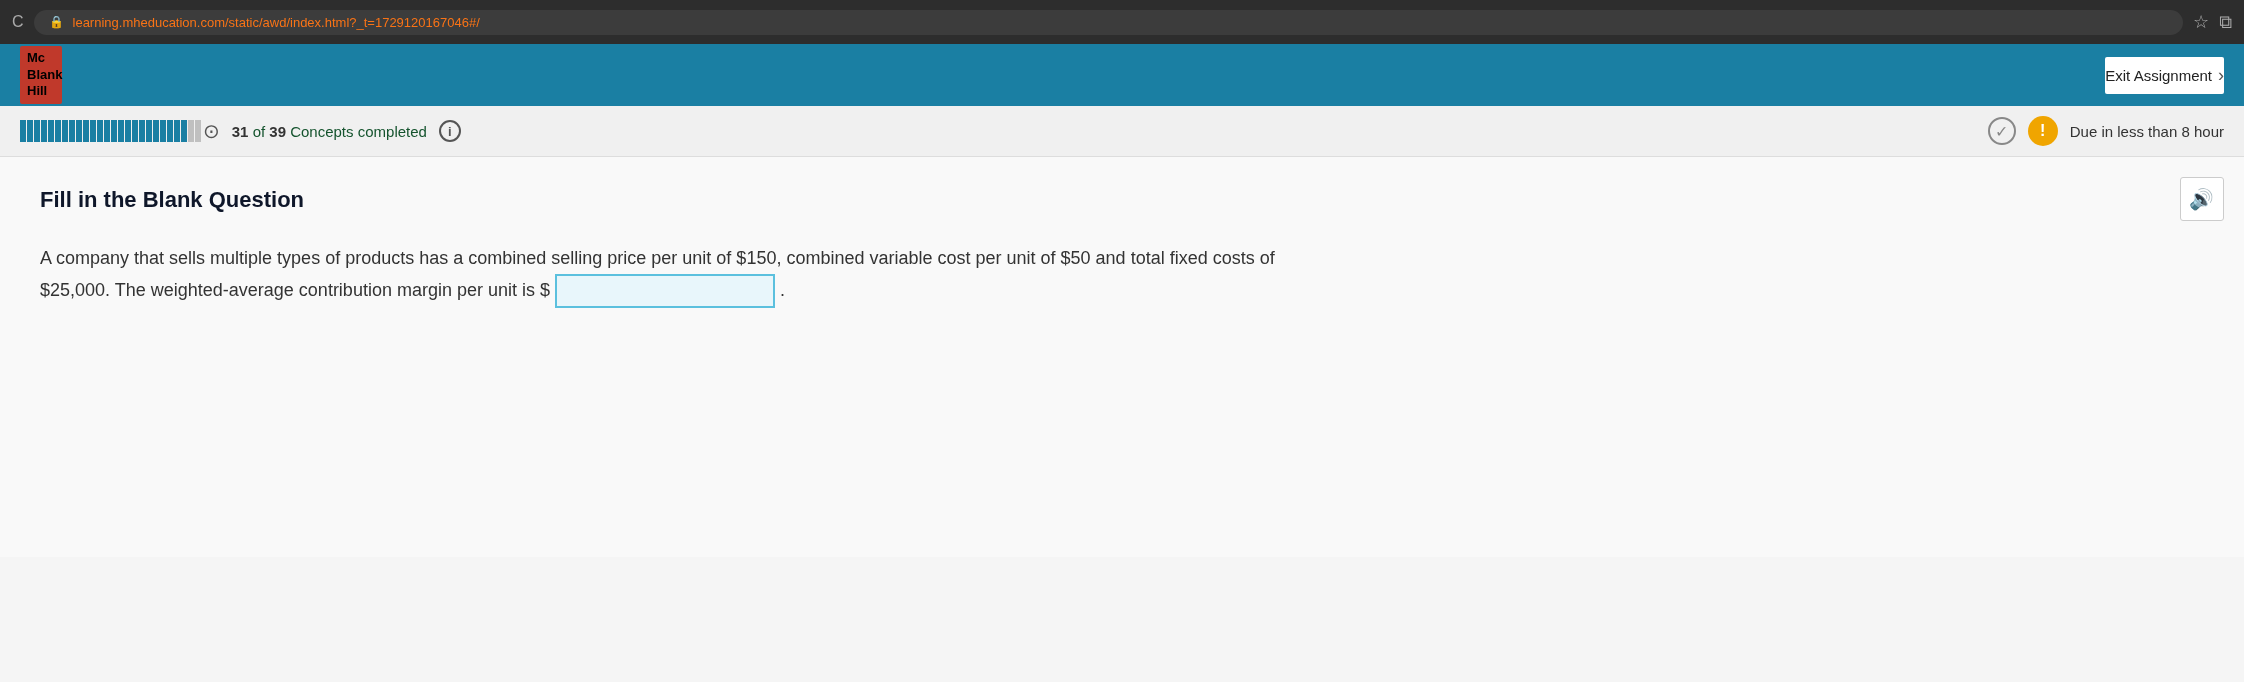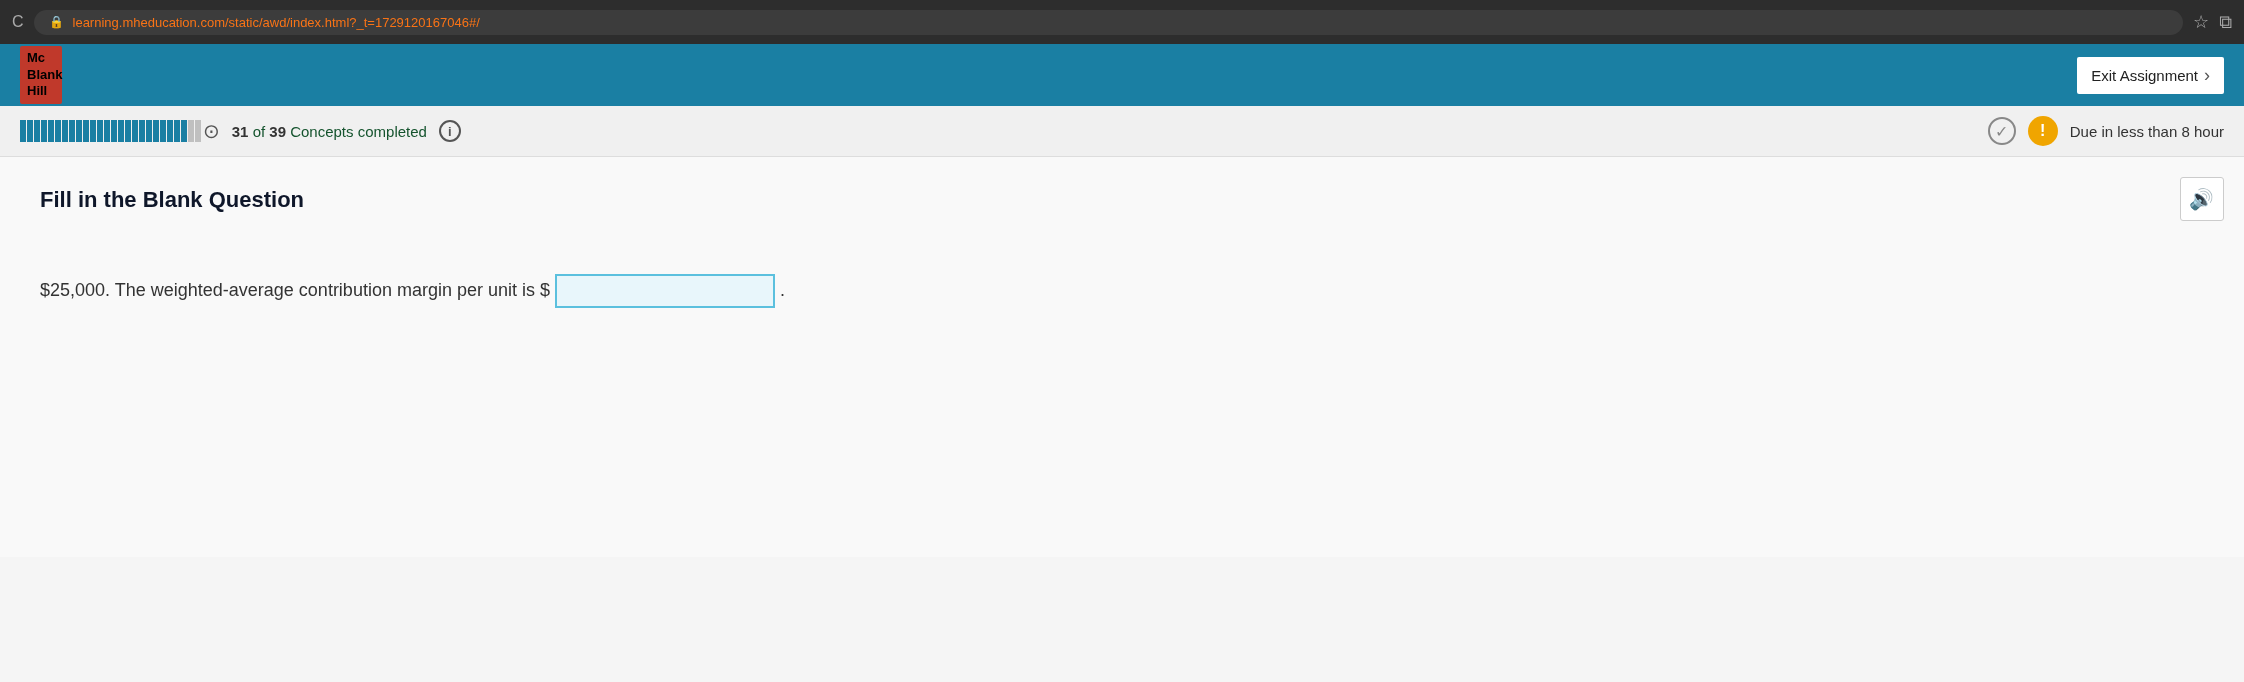--- a/index.html
+++ b/index.html
@@ -64,21 +64,21 @@
       font-size: 13px;
       padding: 4px 7px;
       line-height: 1.3;
       border-radius: 2px;
       width: 42px;
     }
     .exit-assignment-btn {
       background: white;
       color: #222;
       border: none;
-      padding: 8px 14px;
+      padding: 8px 0;
       font-size: 15px;
       font-weight: 500;
       cursor: pointer;
       display: flex;
       align-items: center;
       gap: 6px;
       border-radius: 2px;
     }
     .exit-chevron {
       font-size: 18px;
@@ -299,20 +299,21 @@
     <div class="warning-icon-circle">
       <span>!</span>
     </div>
     <span class="due-text">Due in less than 8 hour</span>
   </div>
 </div>
 
 <div class="main-content">
   <h2 class="question-type-label">Fill in the Blank Question</h2>
   <div class="question-body">
+    <span>A company that sells multiple types of products has a combined selling price per unit of $150, combined variable cost per unit of $50 and total fixed costs of</span>
     <br>
     <span>$25,000. The weighted-average contribution margin per unit is $</span>
     <input class="answer-input" type="text" placeholder="" style="">
     <span>.</span>
   </div>
 
   <button class="sound-icon-btn">
     <span>🔊</span>
   </button>
 </div>

